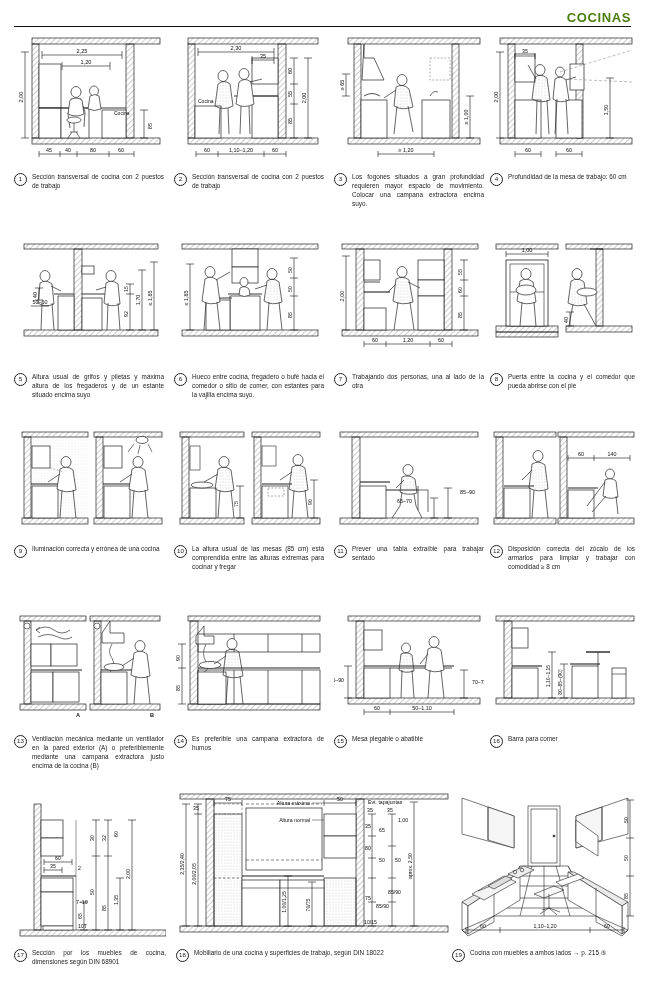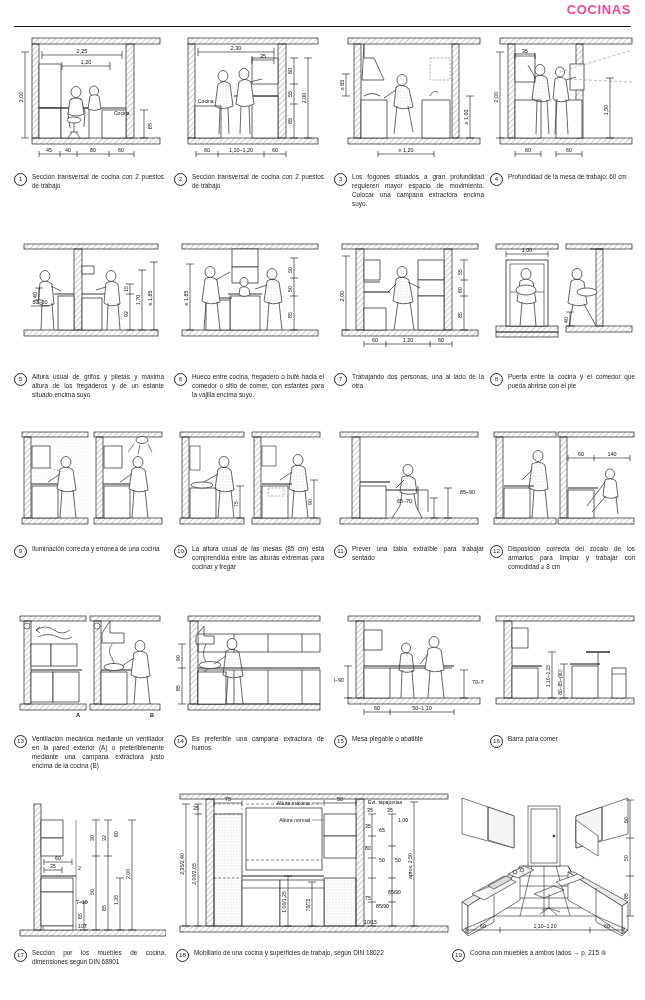--- a/index.html
+++ b/index.html
@@ -1,19 +1,19 @@
 <!DOCTYPE html>
 <html><head>
 <meta charset="utf-8">
 <style>
   html,body{margin:0;padding:0;background:#ffffff;}
   body{width:645px;height:1000px;font-family:"Liberation Sans",sans-serif;color:#1a1a1a;}
   .page{position:relative;width:645px;height:1000px;overflow:hidden;}
 
-  .page-title{position:absolute;right:14px;top:2px;font-size:13px;font-weight:bold;letter-spacing:.6px;color:#ec4899;}
+  .page-title{position:absolute;right:14px;top:10px;font-size:13px;font-weight:bold;letter-spacing:.6px;color:#4d7c0f;}
   .cell{position:absolute;}
 
   .caption{display:flex;gap:5px;align-items:flex-start;font-size:6.4px;line-height:1.42;color:#1d1d1d;text-align:justify;}
   .cap-num{flex:0 0 auto;width:11px;height:11px;border:.8px solid #222;border-radius:50%;
            font-size:6.2px;display:flex;align-items:center;justify-content:center;margin-top:.5px;}
   .cap-txt{flex:1 1 auto;}
 
   .hr-top{position:absolute;left:14px;right:14px;top:26px;height:1px;background:#111;}
 
   

